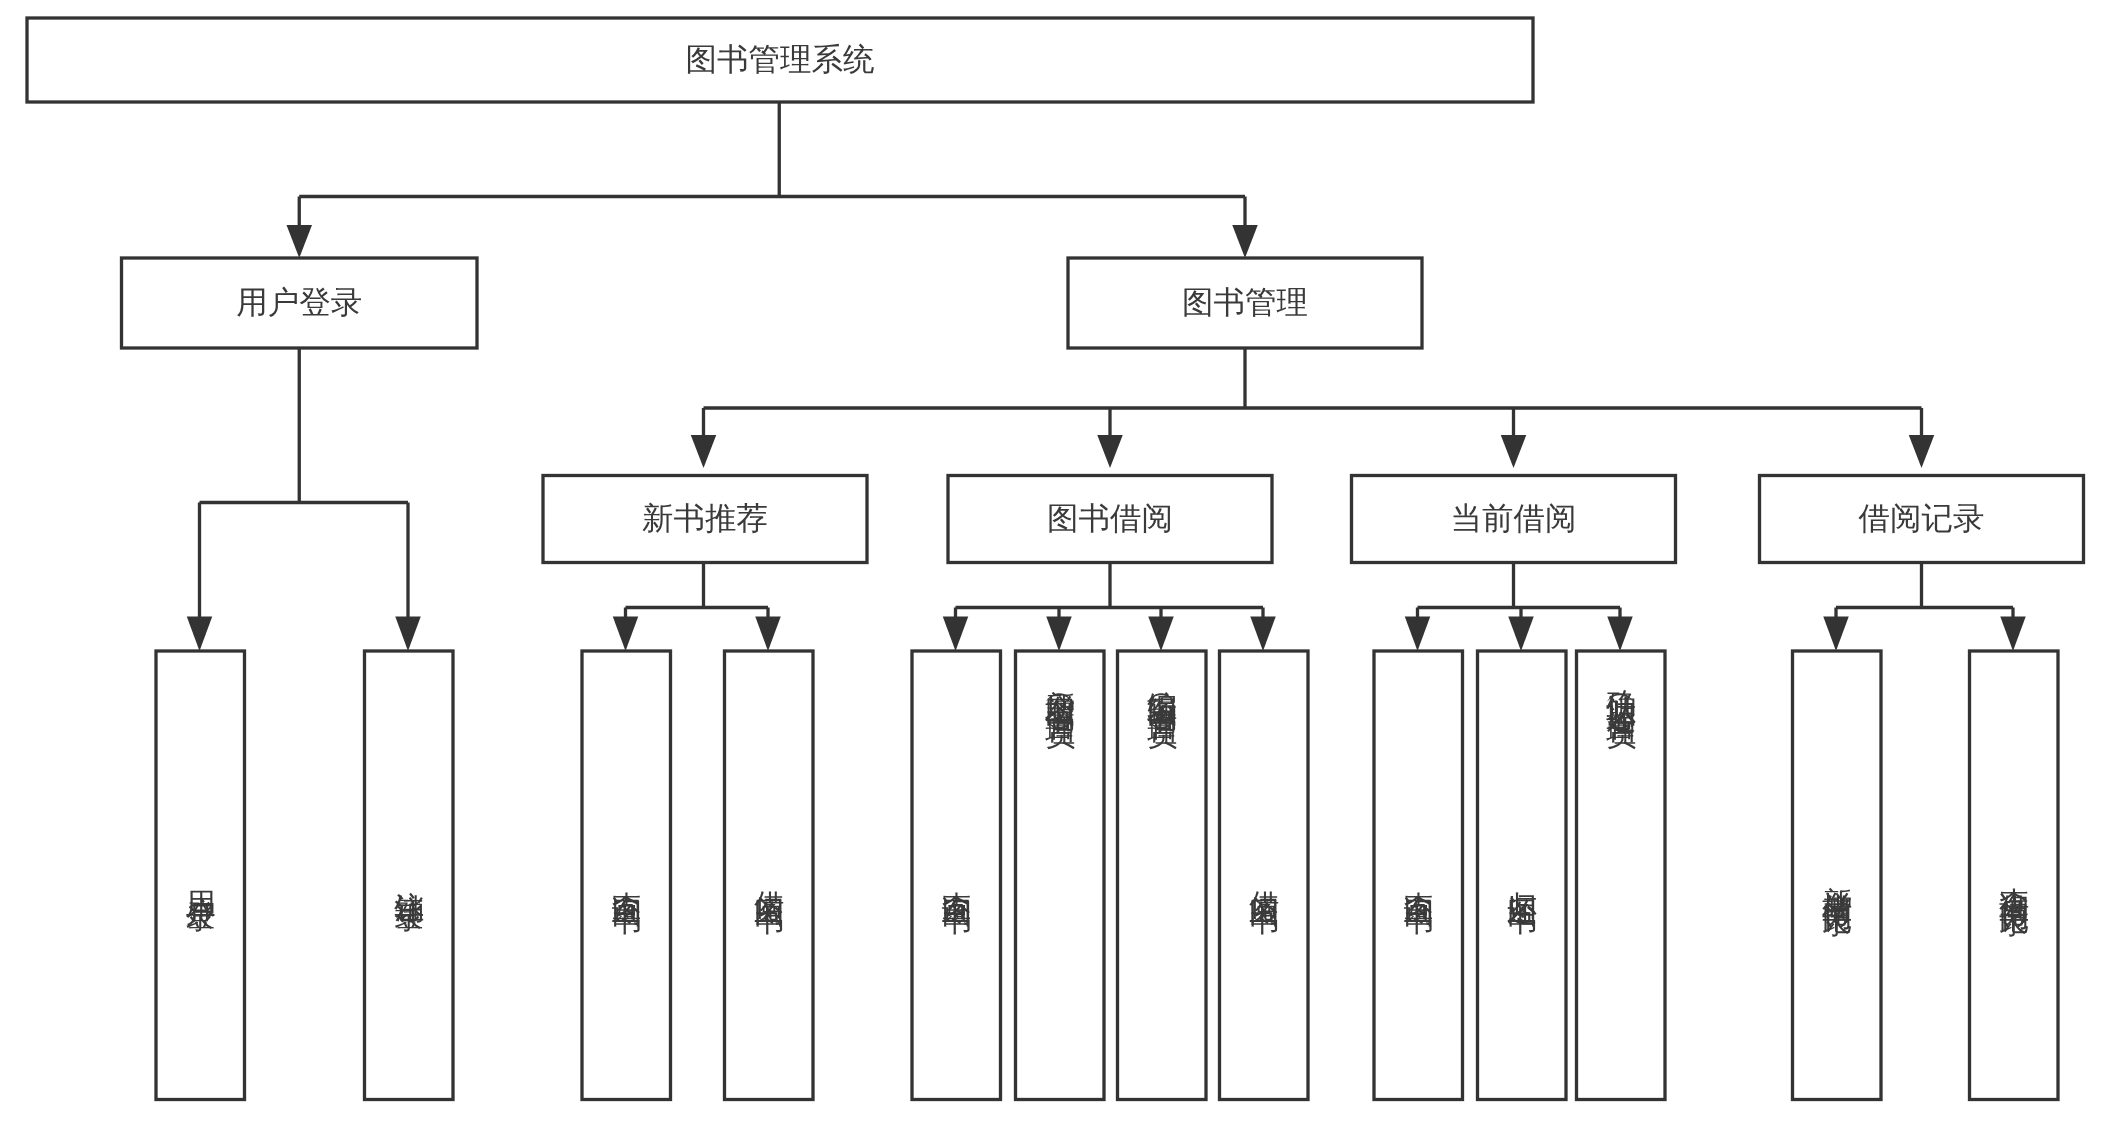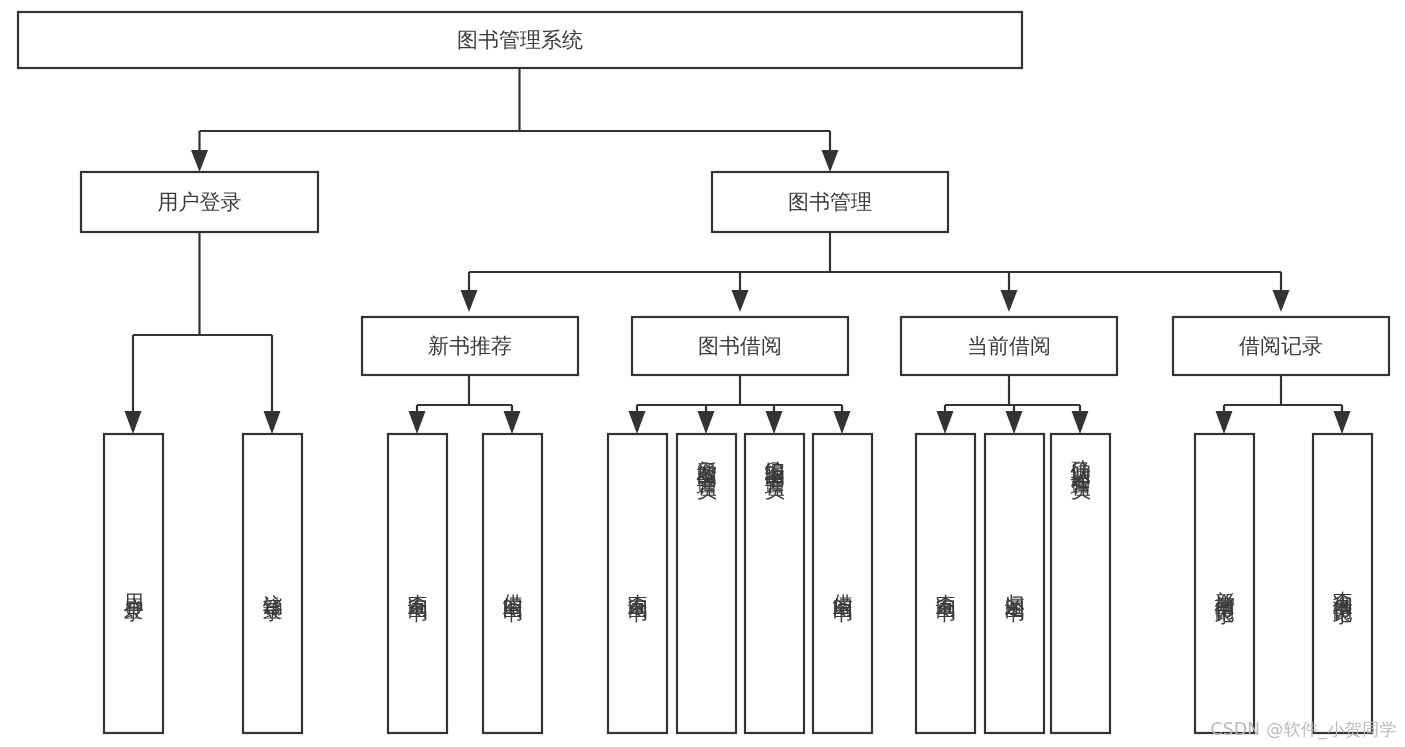--- a/index.html
+++ b/index.html
@@ -184,21 +184,20 @@
     <div class="vlabel" style="position:absolute;left:813px;top:434px;width:59px;height:299px;">借阅图书</div>
 
     <div class="vlabel" style="position:absolute;left:916px;top:434px;width:59px;height:299px;">查询图书</div>
     <div class="vlabel" style="position:absolute;left:985px;top:434px;width:59px;height:299px;">归还图书</div>
     <div class="vlabel vlabel-top" style="position:absolute;left:1051px;top:434px;width:59px;height:299px;">确认归还（管理员）</div>
 
     <div class="vlabel" style="position:absolute;left:1195px;top:434px;width:59px;height:299px;">新增借阅记录</div>
     <div class="vlabel" style="position:absolute;left:1313px;top:434px;width:59px;height:299px;">查询借阅记录</div>
   </div>
 
-  <div class="watermark">CSDN @软件_小贺同学</div>
 </div>
 
 <style>
   .vlabel {
     writing-mode: vertical-rl;
     text-orientation: upright;
     display: flex;
     align-items: center;
     justify-content: center;
     color: #3a3a3a;

